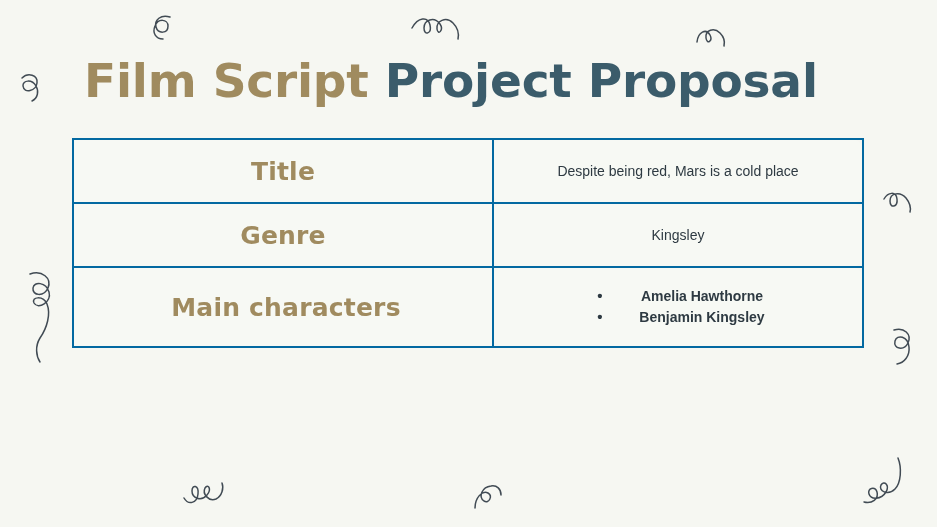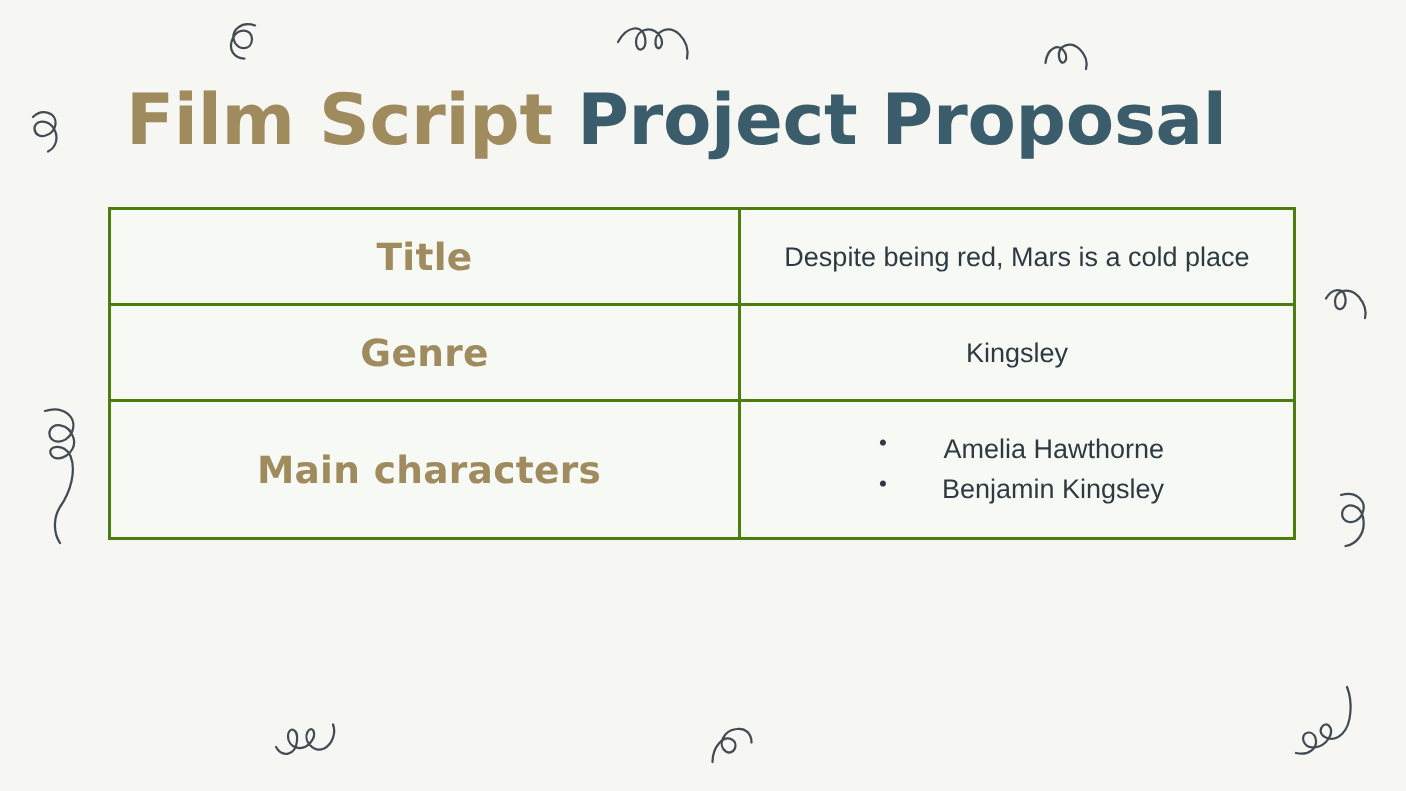--- a/index.html
+++ b/index.html
@@ -52,56 +52,57 @@
   
   .spec-table {
     position: absolute;
     left: 72px;
     top: 138px;
     width: 792px;
     border-collapse: collapse;
     table-layout: fixed;
   }
   .spec-table td {
-    border: 2px solid #4d7c0f;
+    border: 2px solid #0369a1;
     background: #f7f9f4;
     vertical-align: middle;
     text-align: center;
     padding: 6px 10px;
   }
   .spec-table td.label-cell {
     width: 398px;
     color: #a08b5f;
     font-family: "DejaVu Sans", sans-serif;
     font-weight: bold;
     font-size: 25px;
     letter-spacing: 0.2px;
   }
   .spec-table td.value-cell {
     color: #2e3a42;
-    font-size: 18px;
+    font-size: 14px;
     line-height: 1.45;
     font-family: "Liberation Sans", sans-serif;
     border-radius: 12px;
   }
   .row-title td    { height: 50px; }
   .row-genre td    { height: 50px; }
   .row-chars td    { height: 50px; padding-left: 16px; }
   .row-plot td     { height: 58px; }
   .row-budget td   { height: 50px; }
 
   .value-text { display: block; }
   .value-paragraph { display: block; max-width: 370px; margin: 0 auto; }
 
   .bullet-list {
     list-style: none;
     margin: 12px auto;
     padding: 0;
     display: inline-block;
-    text-align: right;
+    text-align: center;
+    font-weight: bold;
   }
   .bullet-list li {
     position: relative;
     padding-left: 42px;
     line-height: 1.5;
     white-space: nowrap;
   }
   .bullet-list li::before {
     content: "\2022";
     position: absolute;

